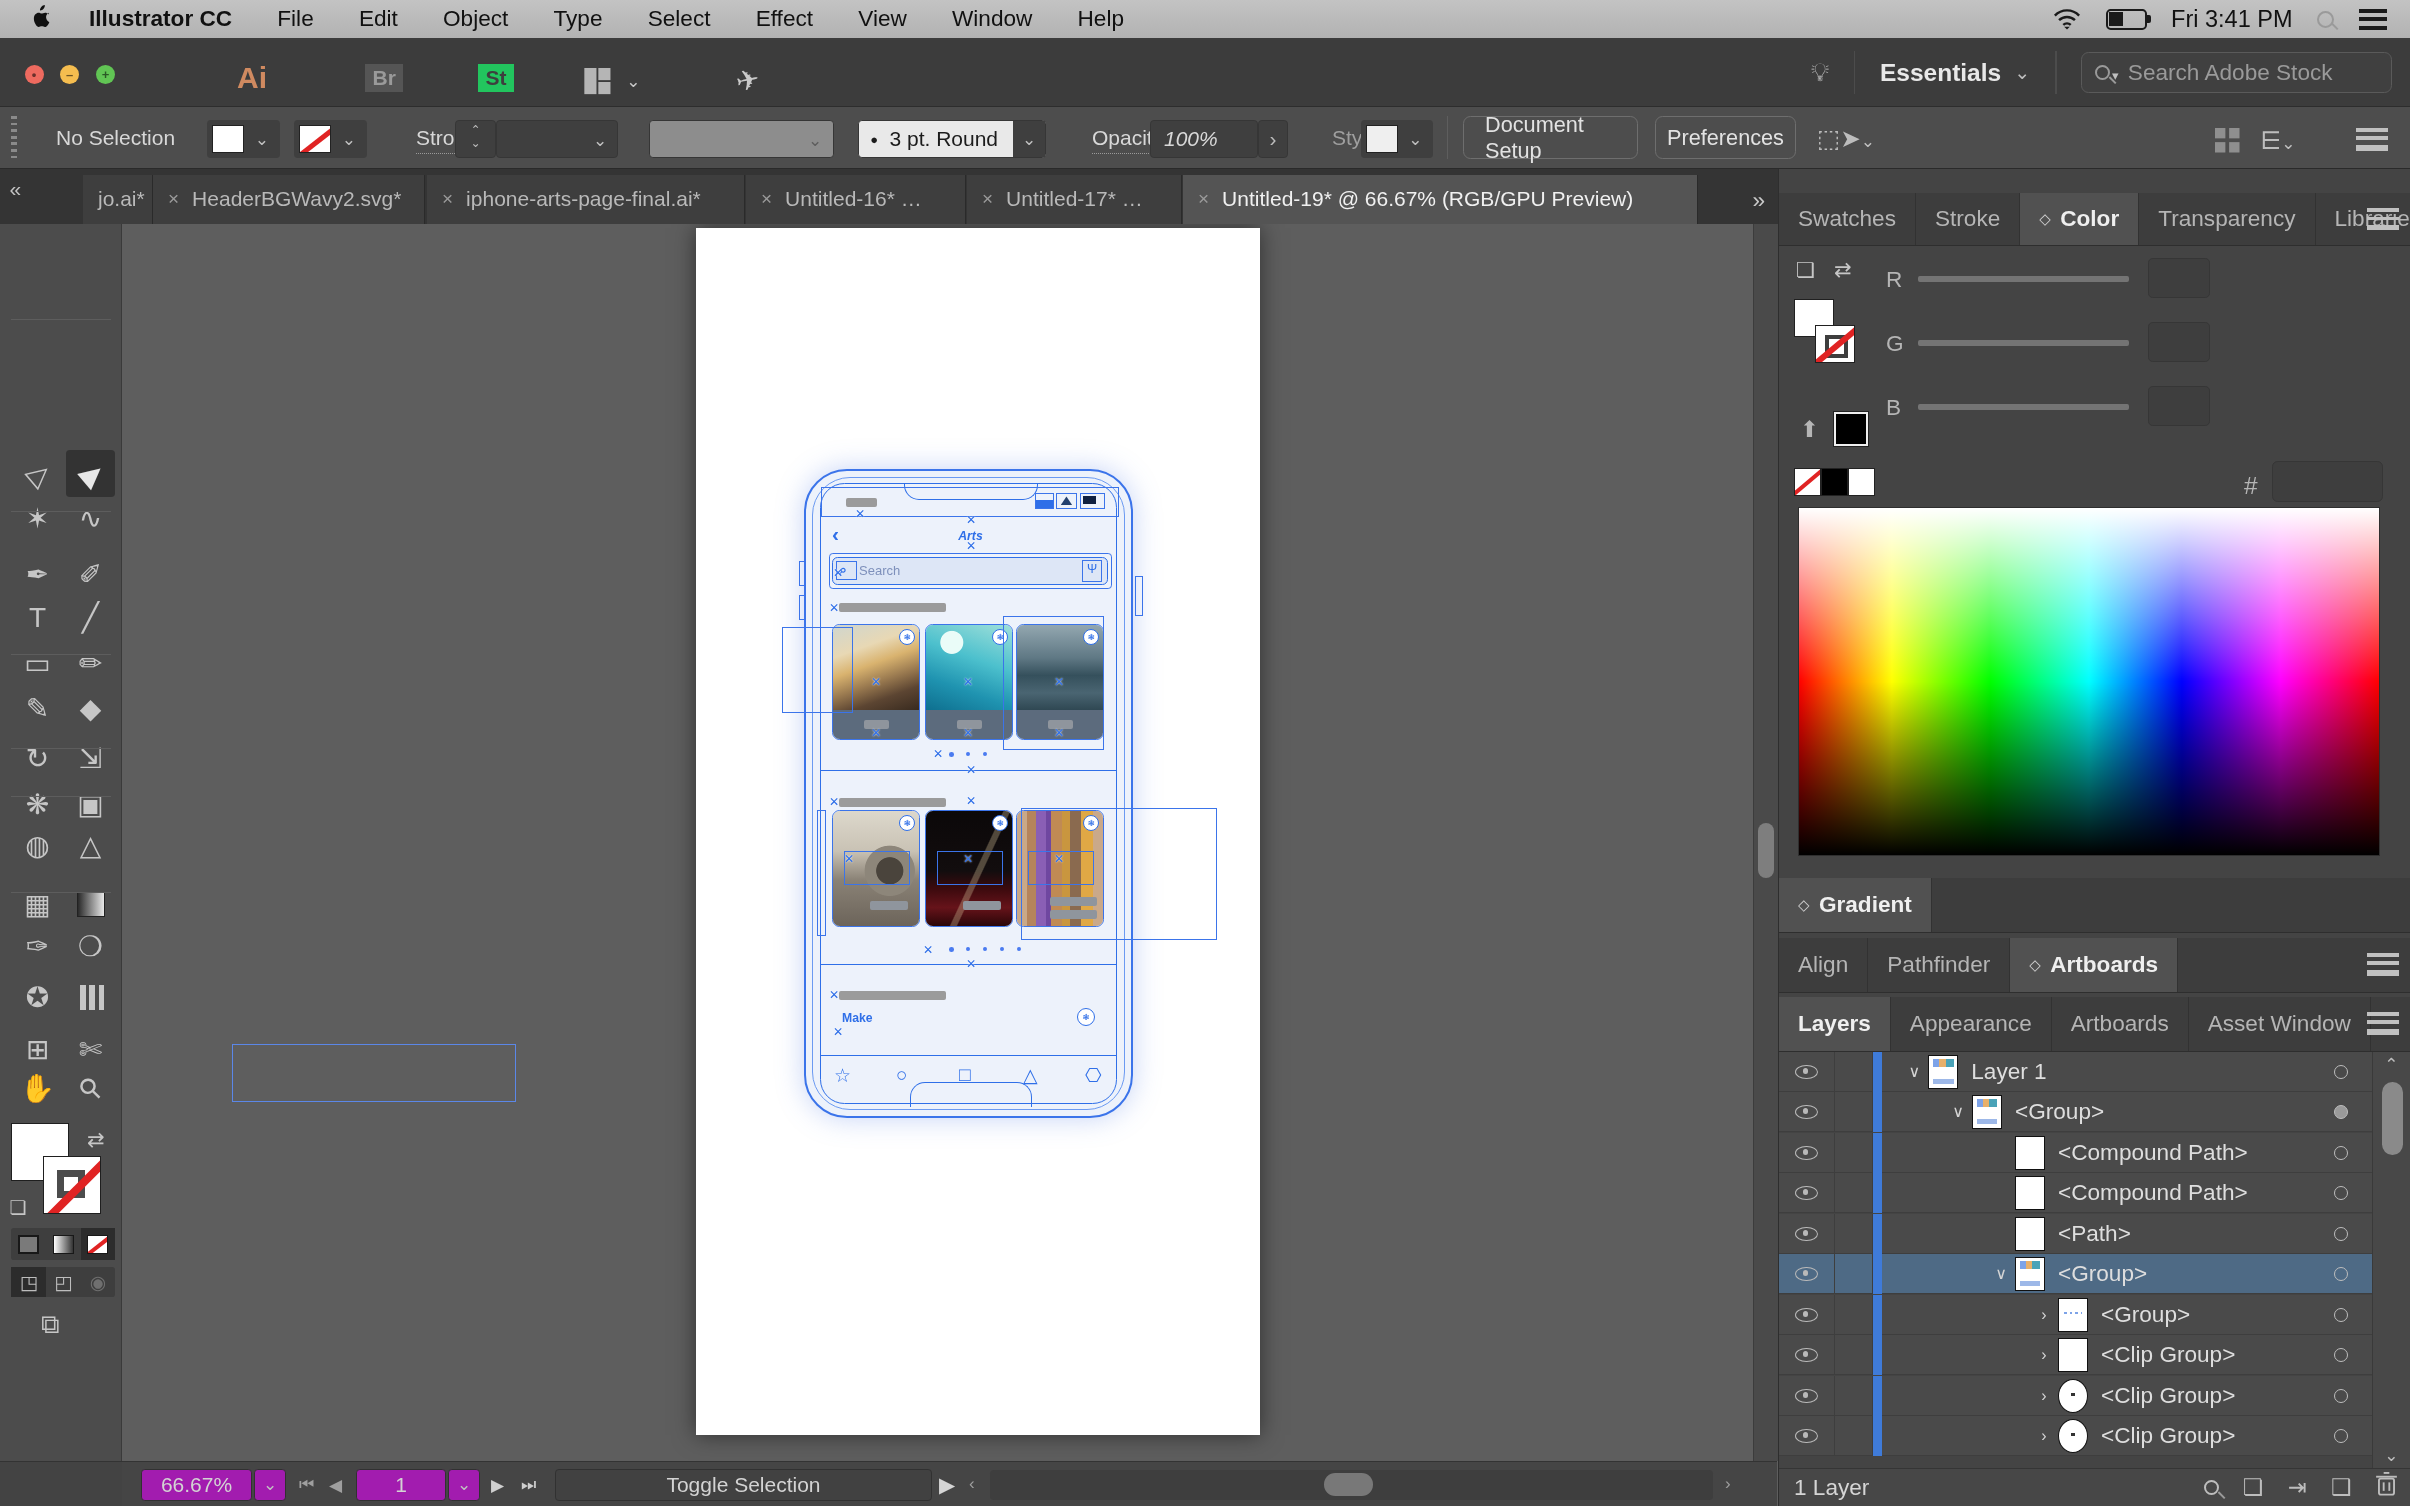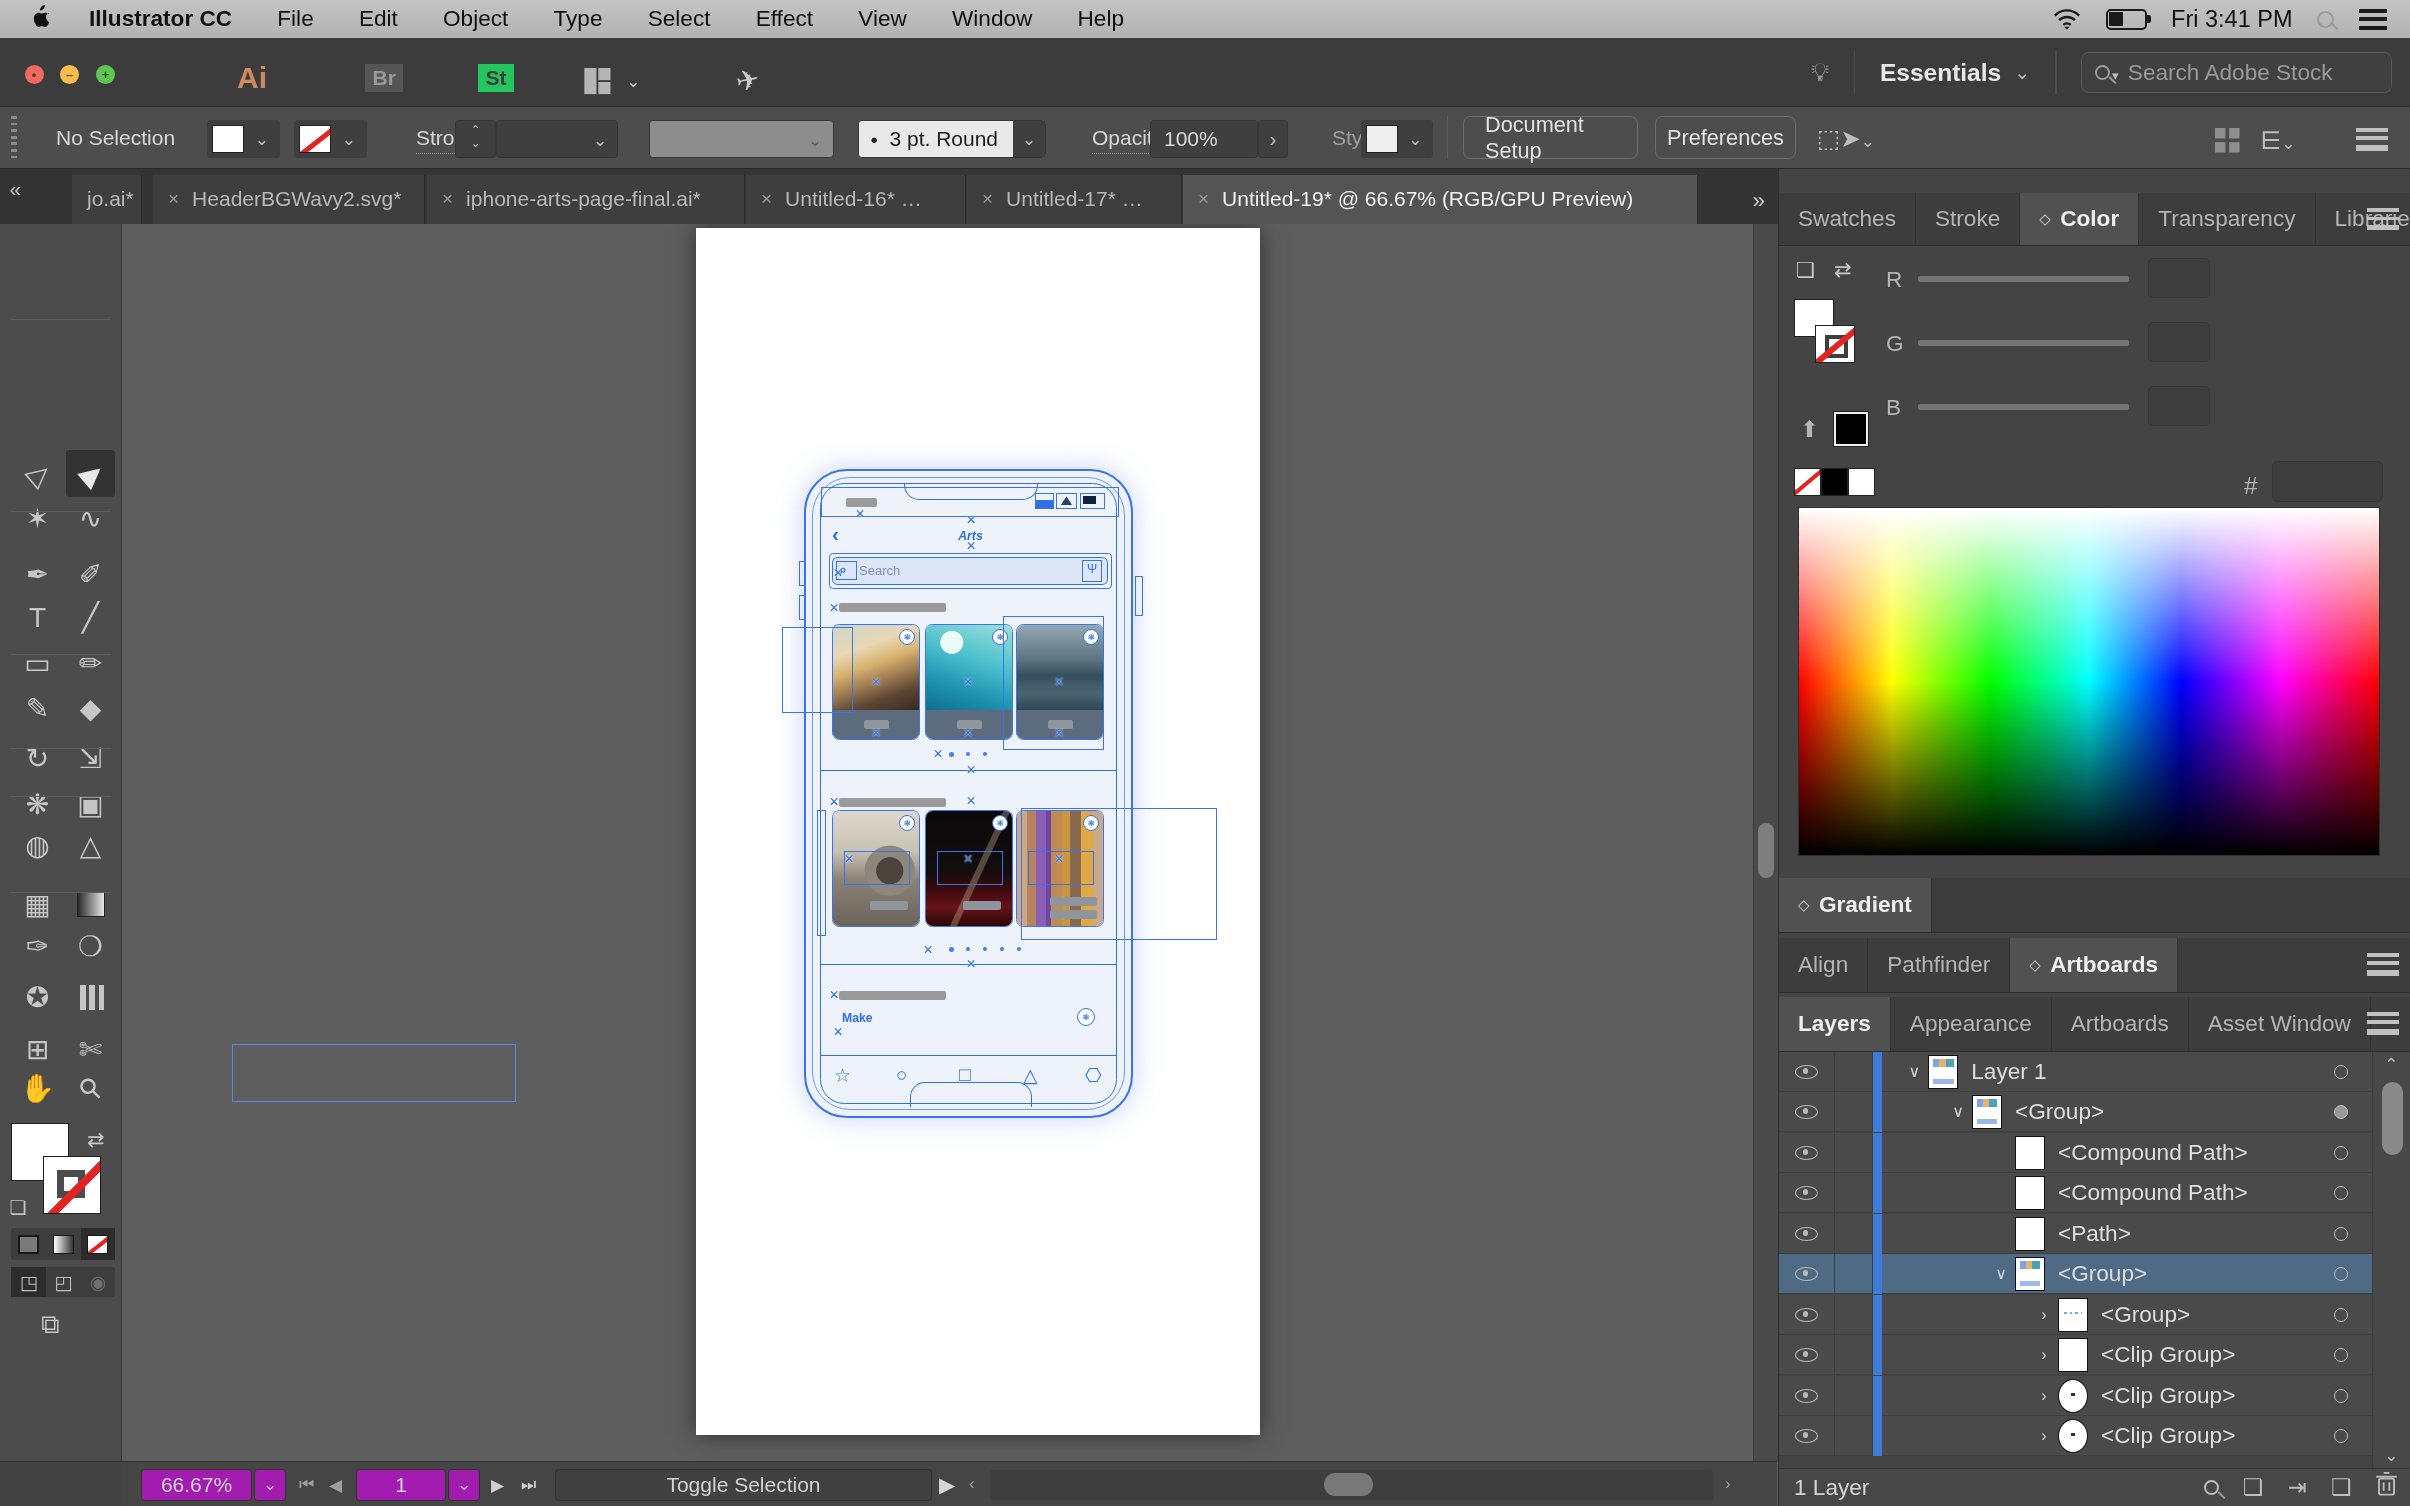--- a/index.html
+++ b/index.html
@@ -269,21 +269,21 @@
     </div>
   <div class="well" style="left:649px;top:13px;width:185px;height:38px;background:#8d8d8d;">
       <span class="chev abs" style="left:158px;top:9.4px;color:#5e5e5e;">⌄</span>
     </div>
   <div class="well" style="left:858px;top:13px;width:188px;height:38px;background:#e9e9e9;color:#1c1c1c;display:flex;align-items:center;">
     <span style="margin:0 11.3px;font-size:13px;">●</span>
     <span style="font-size:21px;">3 pt. Round</span>
     <span style="margin-left:auto;background:#3f3f3f;height:100%;width:32px;display:flex;align-items:center;justify-content:center;" class="chev">⌄</span>
   </div>
   <span class="cb-label dotted" style="left:1064px;">Opacity:</span>
-  <div class="well" style="left:1150px;top:13px;width:108px;height:38px;display:flex;align-items:center;padding-left:13px;">
+  <div class="well" style="left:1150px;top:13px;width:108px;height:38px;display:flex;align-items:center;padding-left:13px;font-style:italic;">
       <span>100%</span>
     </div>
   <div class="well" style="left:1258px;top:13px;width:30px;height:38px;text-align:center;line-height:36px;color:#bdbdbd;">›</div>
   <span class="cb-label" style="left:1304px;color:#9f9f9f;">Style:</span>
   <div class="swatchbox" style="left:1361px;width:72px;">
     <span class="sw" style="background:#efefef;"></span>
       <span class="ch chev">⌄</span>
   </div>
   <div style="position:absolute;left:1447px;top:9.4px;width:0.9px;height:43px;background:#5e5e5e;"></div>
   <div class="cbtn" style="left:1463px;width:175px;">Document Setup</div>
@@ -297,21 +297,21 @@
           <rect x="15" y="15" width="11" height="11"></rect>
         </g>
       </svg></span>
   <span class="abs" style="left:2260px;top:19px;color:#bdbdbd;font-size:24.5px;">⋿<span class="chev" style="font-size:17px;">⌄</span></span>
   <span class="abs" style="left:2356px;top:21px;"><span class="pmenu" style="position:static;display:inline-block;"></span></span>
 </div>
 
 <div id="tabstrip">
   <span class="collapse">«</span>
   <div id="tabsmount">
-      <div class="dtab" style="left: 72px; width: 70px;">
+      <div class="dtab" style="left: 83px; width: 70px;">
         <span>jo.ai*</span>
       </div>
       <div class="dtab" style="left: 153px; width: 272px;">
         <span class="x">×</span>
         <span>HeaderBGWavy2.svg*</span>
       </div>
       <div class="dtab" style="left: 427px; width: 318px;">
         <span class="x">×</span>
         <span>iphone-arts-page-final.ai*</span>
       </div>

